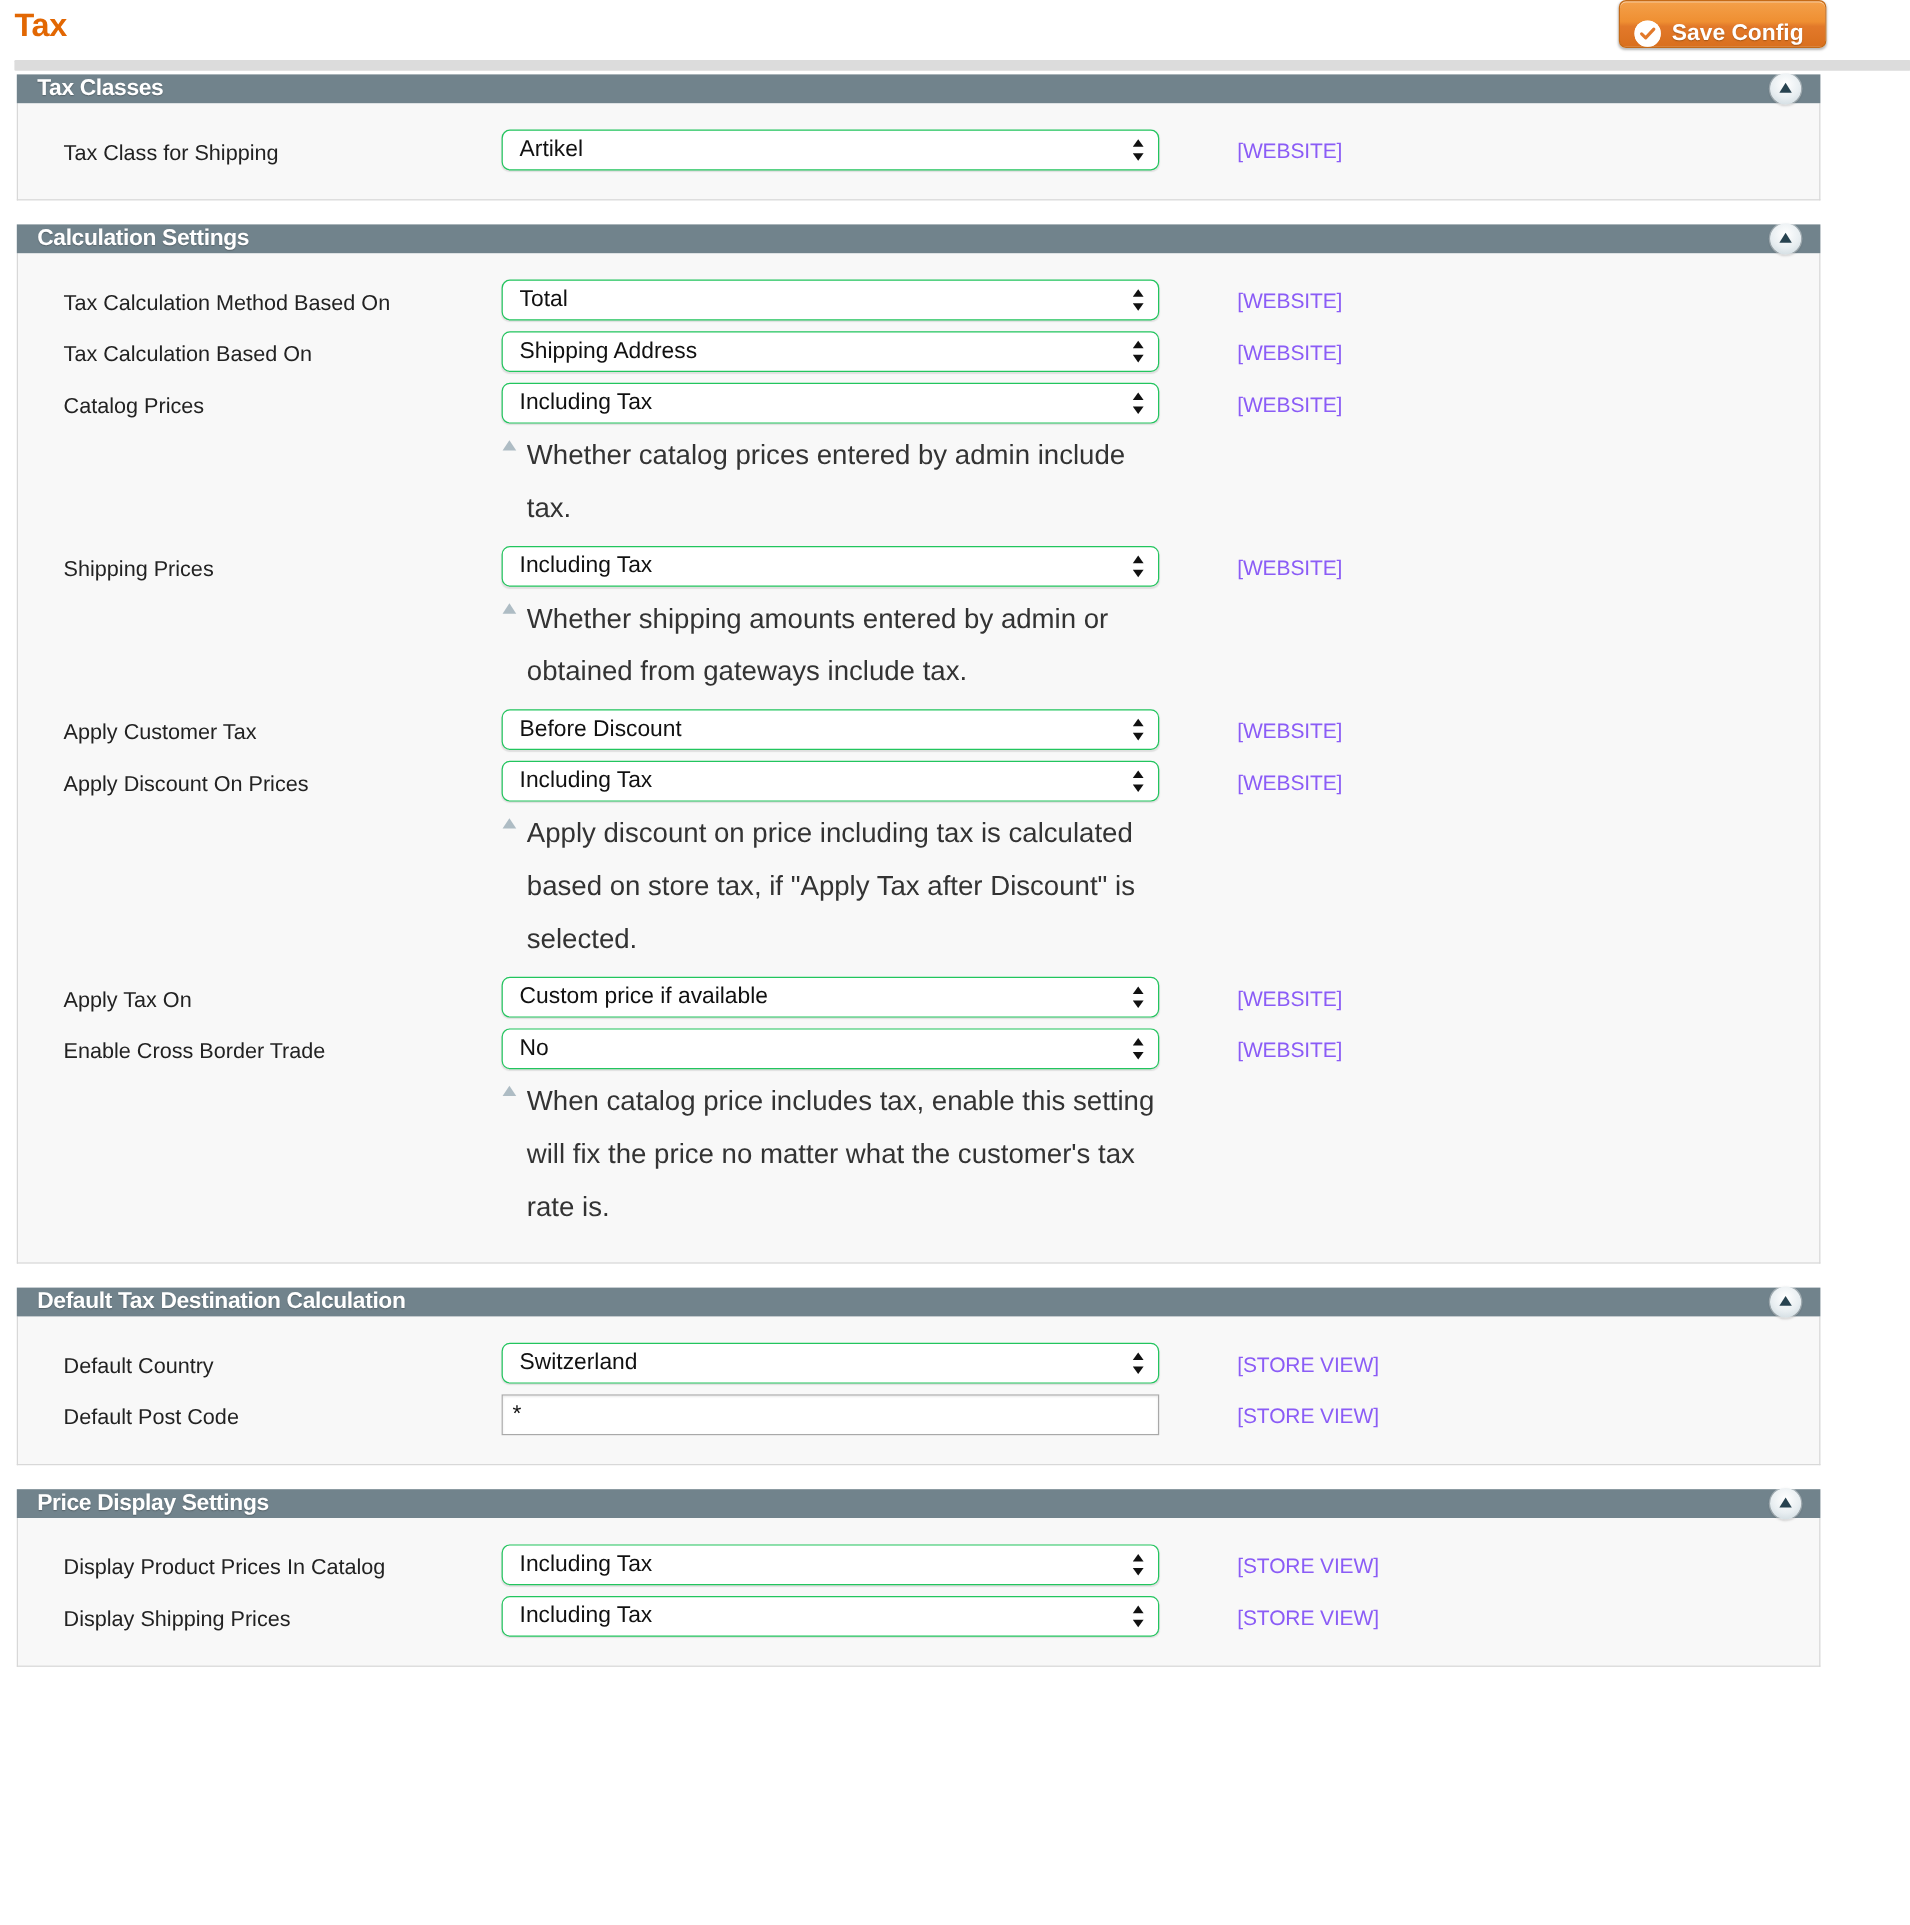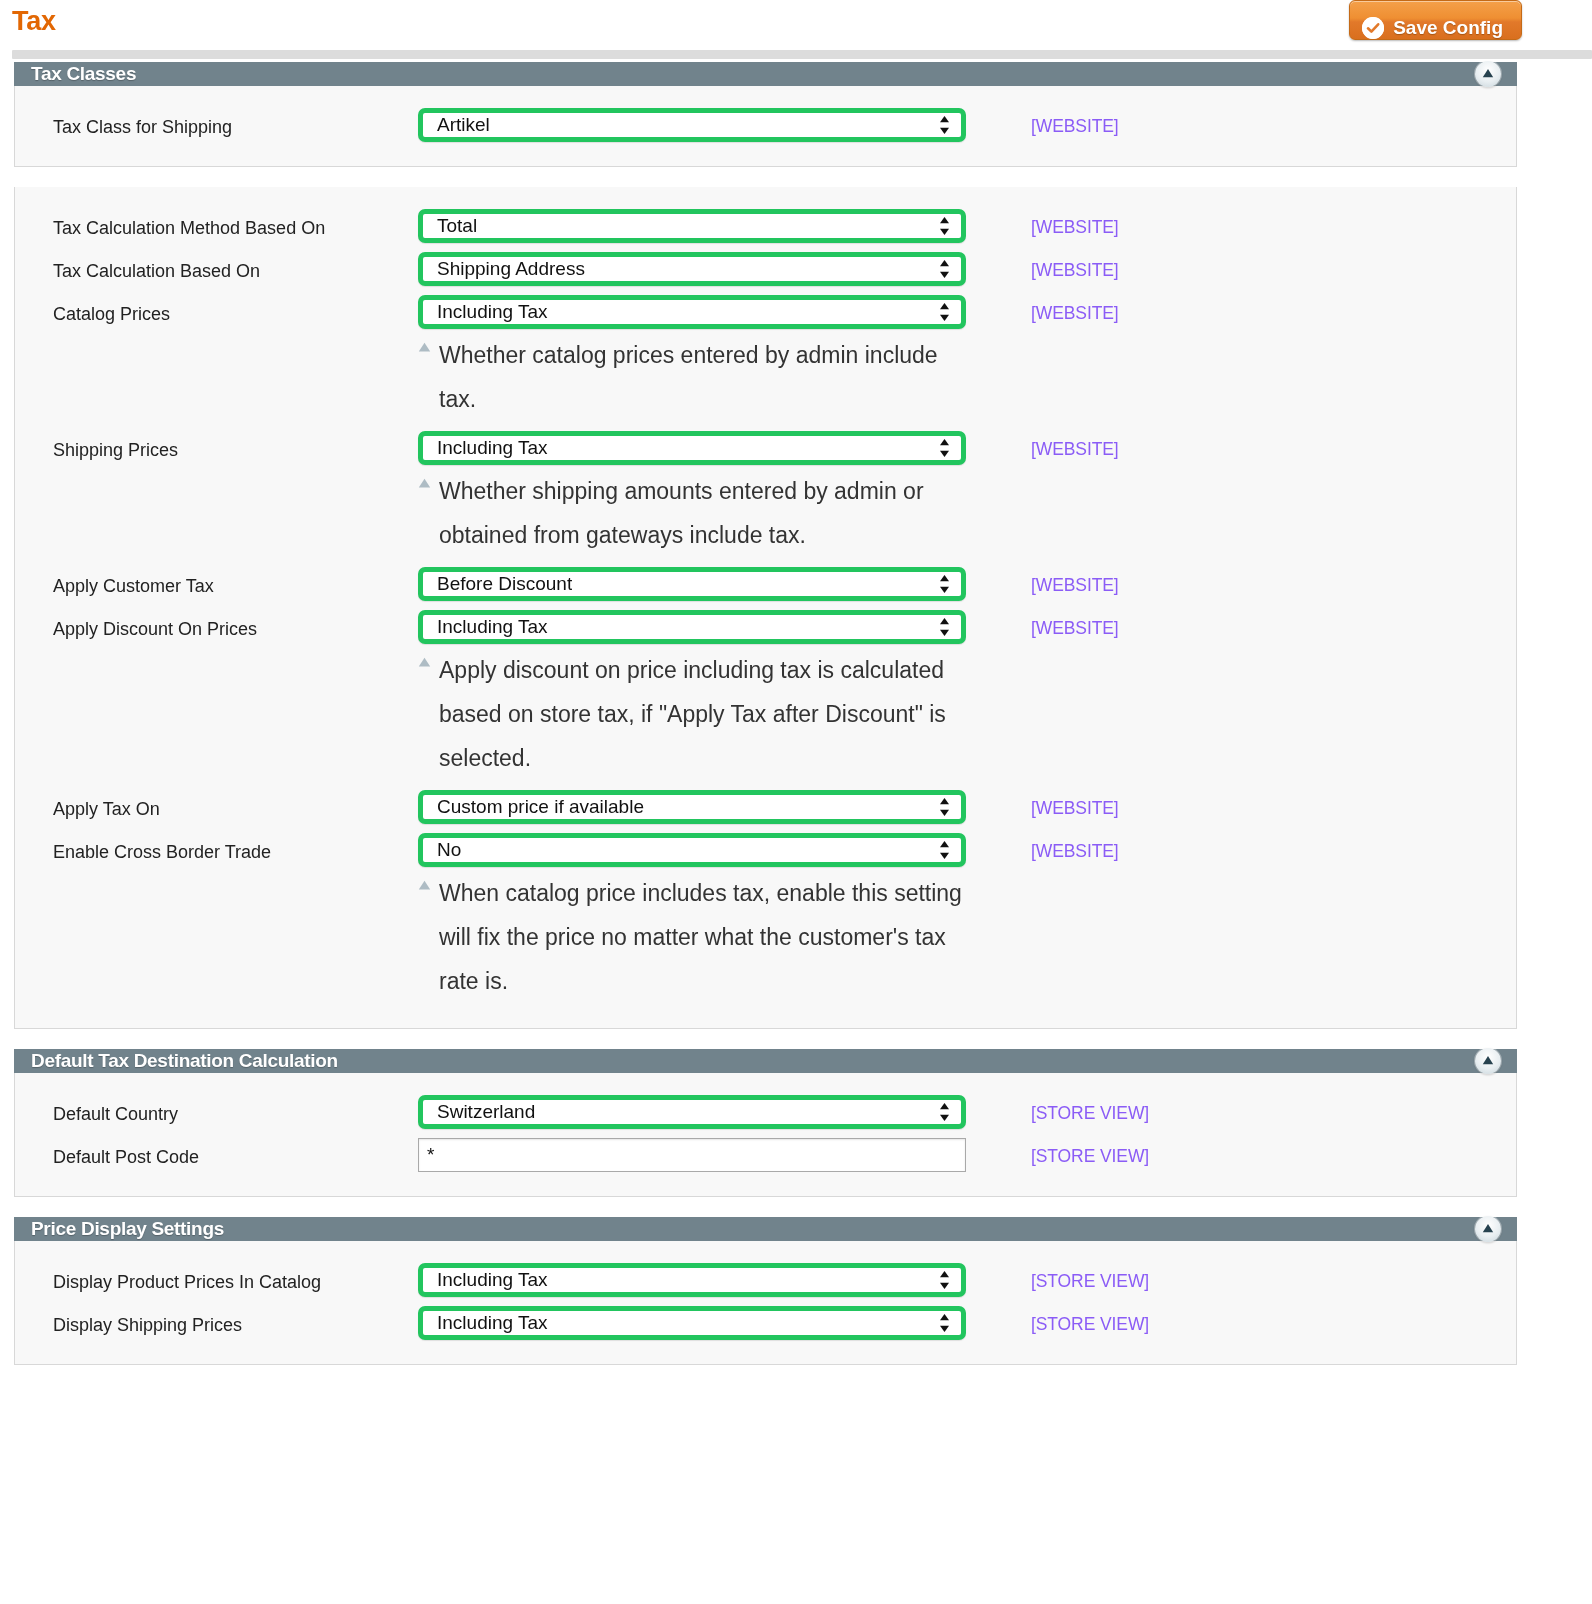--- a/index.html
+++ b/index.html
@@ -125,21 +125,21 @@
     white-space: nowrap;
     letter-spacing: -0.1px;
   }
 
   
   .sel {
     position: relative;
     width: 548px;
     height: 34px;
     background: #ffffff;
-    border: 5px solid #22c55e;
+    border: 1px solid #22c55e;
     border-radius: 7px;
     box-shadow: 0 1px 1px rgba(0,0,0,.10), inset 0 1px 0 #fff;
     display: flex; align-items: center;
     cursor: pointer;
   }
   .sel-value {
     padding-left: 14px;
     font-size: 19px;
     color: #111111;
     white-space: nowrap; overflow: hidden; text-overflow: ellipsis;
@@ -226,20 +226,28 @@
                   <path d="M5.5 20 L10 13.7 L1 13.7 Z" fill="#111"></path>
                 </svg>
               </span>
             </div>
           </div>
           <div class="row-scope">[WEBSITE]</div>
         </div>
       </div>
     </div>
     <div class="section">
+      <div class="section-head">
+        <span class="section-title">Calculation Settings</span>
+        <span class="collapse-icon">
+          <svg width="26" height="26" viewBox="0 0 26 26">
+            <path d="M13 8 L18.2 16.2 L7.8 16.2 Z" fill="#27424f"></path>
+          </svg>
+        </span>
+      </div>
       <div class="section-body">
         <div class="row">
           <div class="row-label">Tax Calculation Method Based On</div>
           <div class="row-field">
             <div class="sel">
               <span class="sel-value">Total</span>
               <span class="sel-arrows">
                 <svg width="11" height="22" viewBox="0 0 11 22">
                   <path d="M5.5 2 L10 8.3 L1 8.3 Z" fill="#111"></path>
                   <path d="M5.5 20 L10 13.7 L1 13.7 Z" fill="#111"></path>

